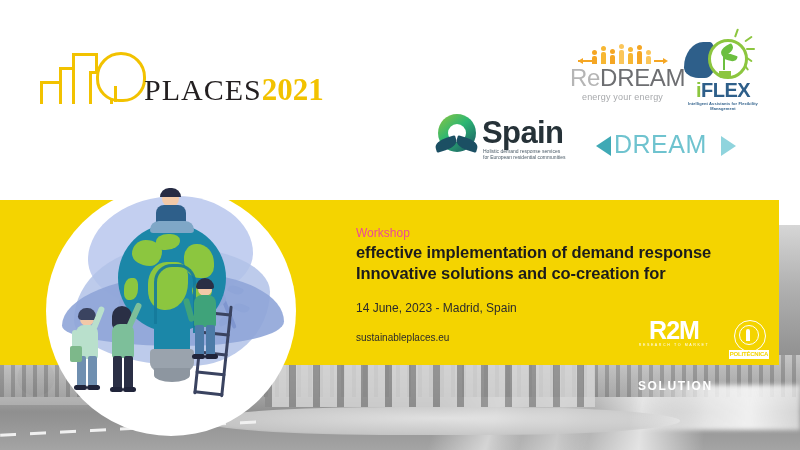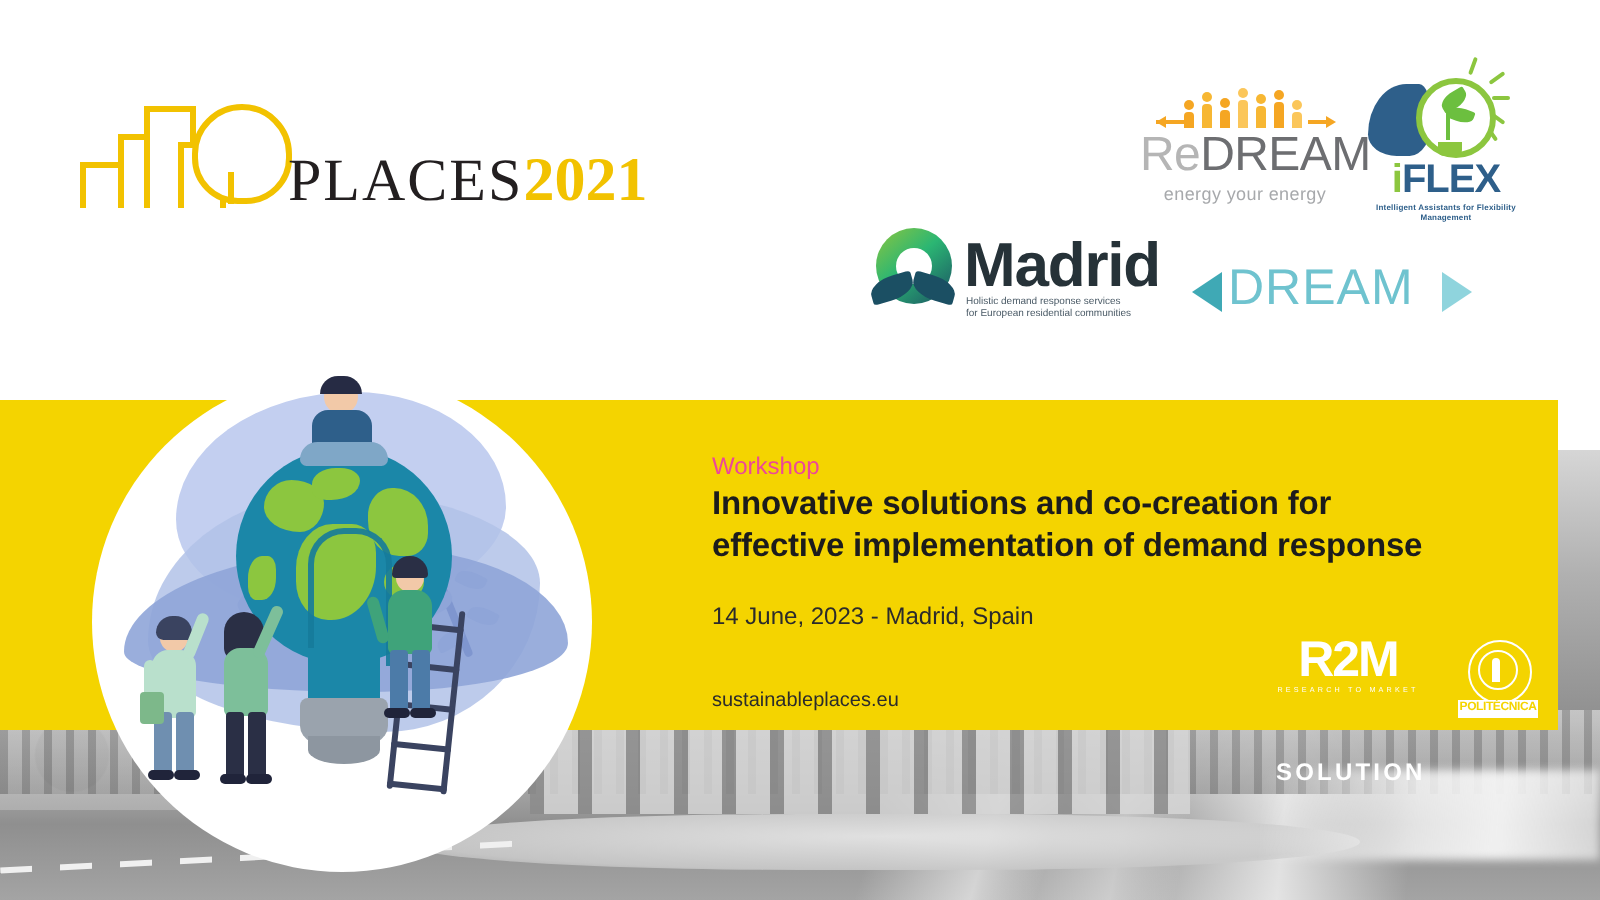--- a/index.html
+++ b/index.html
@@ -222,21 +222,21 @@
     position:absolute;left:125px;top:5px;width:0;height:0;
     border-top:10px solid transparent;border-bottom:10px solid transparent;
     border-left:15px solid #8fd4dd;
   }
 
   
   .ws{position:absolute;left:356px;top:225px;width:400px;}
   .ws-kicker{font-size:12px;color:#ec4899;line-height:16px;}
   .ws-title{font-size:16.5px;font-weight:bold;color:#1c1c1c;line-height:21px;letter-spacing:-.1px;margin-top:1px;}
   .ws-date{font-size:12px;color:#2b2b2b;line-height:16px;margin-top:16px;}
-  .ws-url{font-size:10px;color:#2b2b2b;line-height:14px;margin-top:28px;}
+  .ws-url{font-size:10px;color:#2b2b2b;line-height:14px;margin-top:15px;}
 
   
   .r2m{position:absolute;left:638px;top:318px;width:72px;height:40px;text-align:center;color:#fff;}
   .r2m-top{font-size:25px;font-weight:bold;letter-spacing:-1px;line-height:24px;}
   .r2m-mid{font-size:3.6px;letter-spacing:1.6px;line-height:6px;}
   .r2m-bot{font-size:12px;font-weight:bold;letter-spacing:1.6px;line-height:13px;margin-top:32px;}
   .upm{position:absolute;left:729px;top:320px;width:40px;height:40px;text-align:center;}
   .upm-seal{
     position:absolute;left:5px;top:0;width:30px;height:30px;border-radius:50%;
     border:1.6px solid #fff;
@@ -328,21 +328,21 @@
     <div class="if-tag">Intelligent Assistants for Flexibility Management</div>
   </div>
 
   <div class="hestia">
     <div class="he-mark">
       <div class="he-ring"></div>
       <div class="he-hole"></div>
       <div class="he-leafL"></div>
       <div class="he-leafR"></div>
     </div>
-    <div class="he-word">Madrid</div>
+    <div class="he-word">Spain</div>
     <div class="he-tag">
       <span>Holistic demand response services</span><br>
       <span>for European residential communities</span>
     </div>
   </div>
 
   <div class="sender">
     <div class="sn-tri-l"></div>
     <div class="sn-word">DREAM</div>
     <div class="sn-tri-r"></div>
@@ -428,22 +428,22 @@
         <div class="p-leg" style="left:160px;top:139px;width:9px;height:32px;background:#4c7ba8;"></div>
         <div class="p-shoe" style="left:146px;top:168px;width:13px;height:5px;"></div>
         <div class="p-shoe" style="left:159px;top:168px;width:13px;height:5px;"></div>
       </div>
     </div>
   </div>
 
   <div class="ws">
     <div class="ws-kicker">Workshop</div>
     <div class="ws-title">
+      <div>effective implementation of demand response</div>
       <div>Innovative solutions and co-creation for</div>
-      <div>effective implementation of demand response</div>
     </div>
     <div class="ws-date">14 June, 2023 - Madrid, Spain</div>
     <div class="ws-url">sustainableplaces.eu</div>
   </div>
 
   <div class="r2m">
     <div class="r2m-top">R2M</div>
     <div class="r2m-mid">RESEARCH TO MARKET</div>
     <div class="r2m-bot">SOLUTION</div>
   </div>

